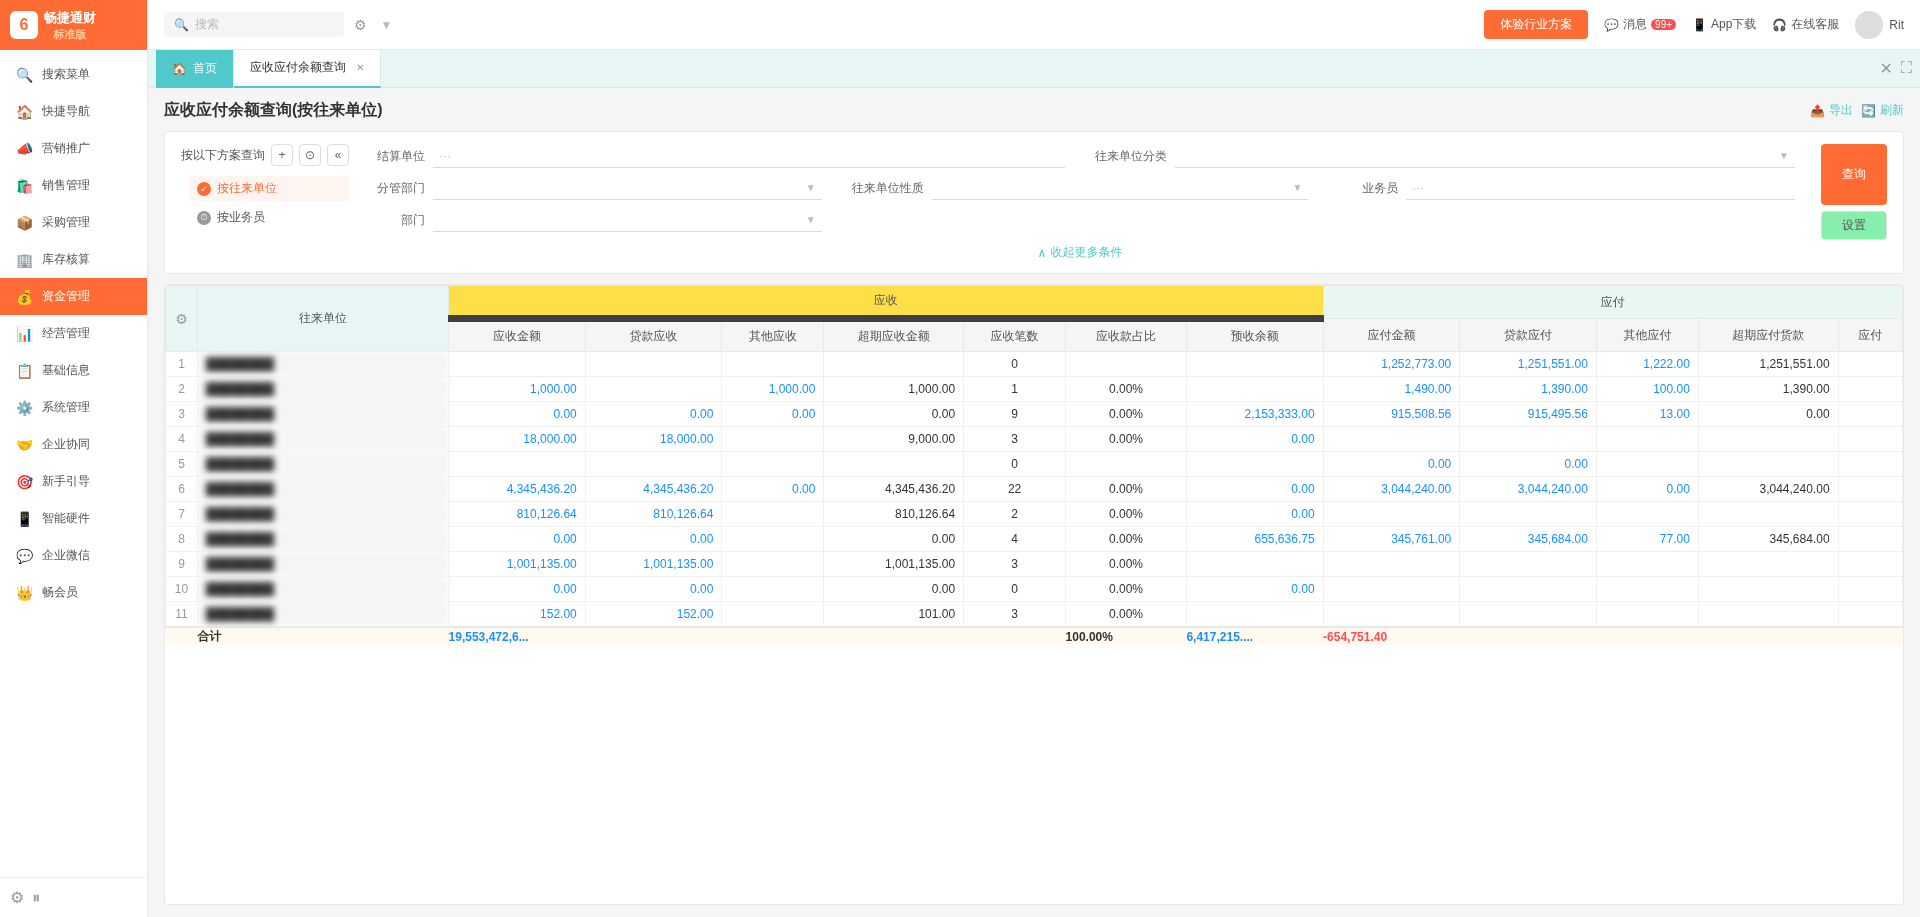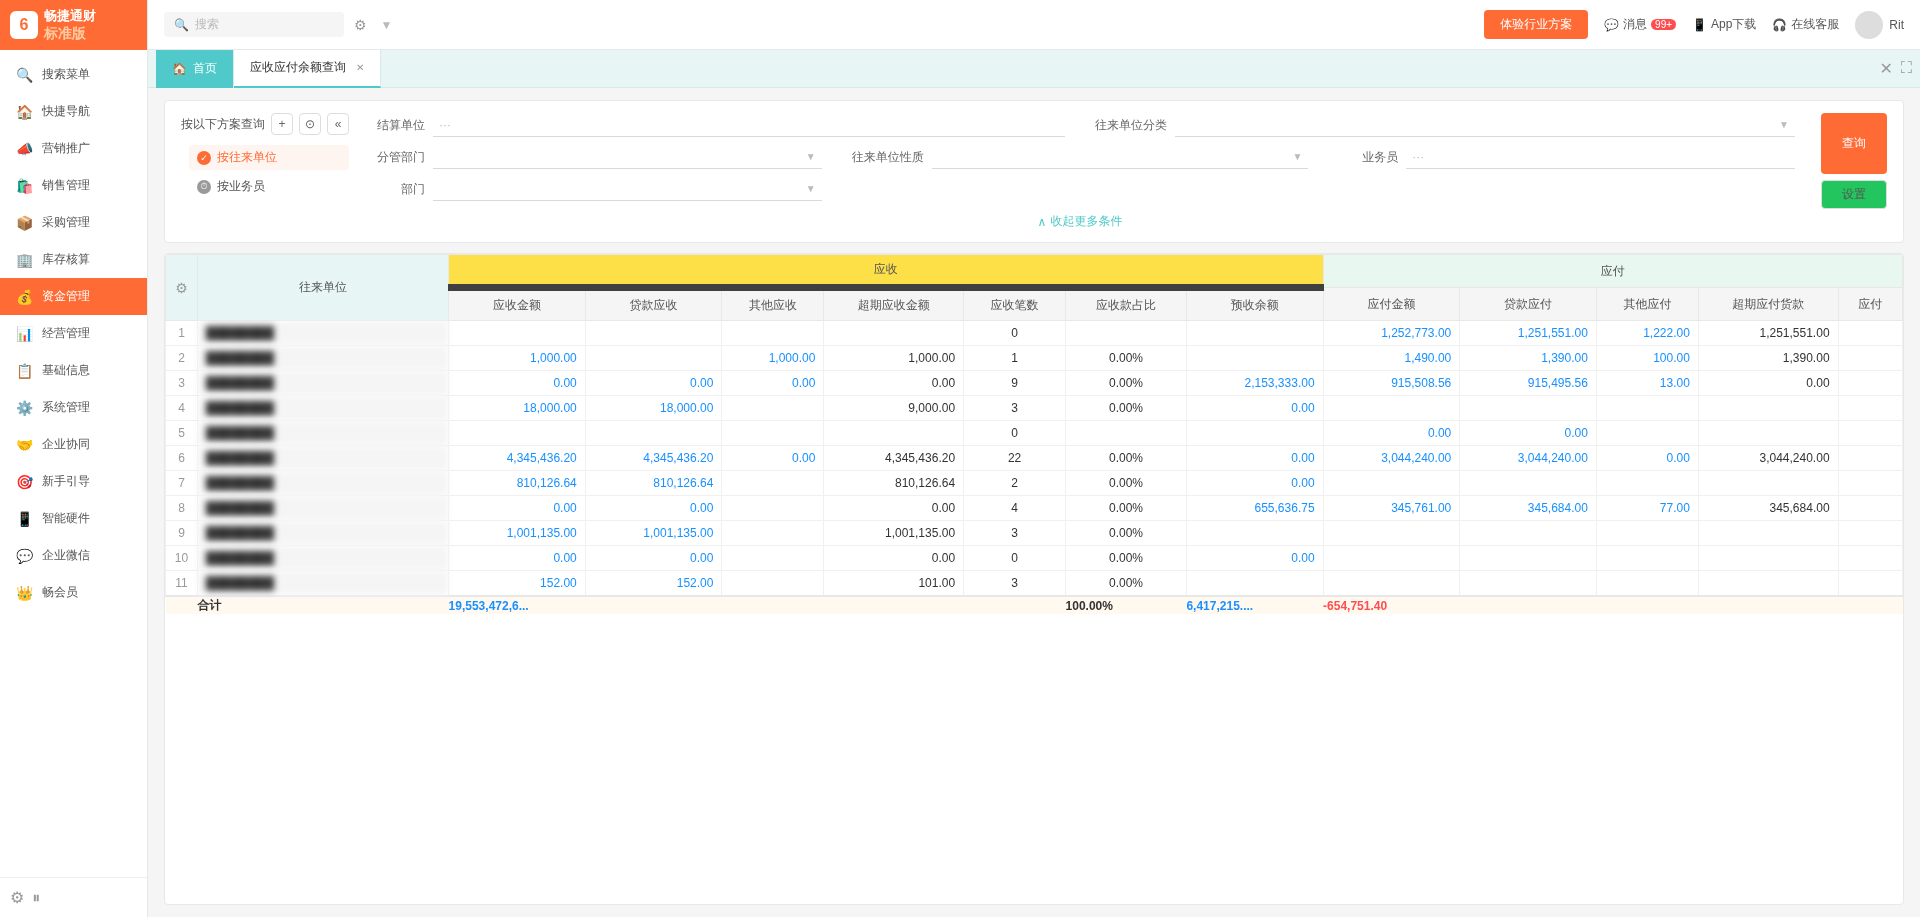--- a/index.html
+++ b/index.html
@@ -9,21 +9,21 @@
     .sidebar {
       position: fixed; left: 0; top: 0; width: 148px; height: 917px;
       background: #fff; border-right: 1px solid #e8e8e8; display: flex; flex-direction: column;
       z-index: 100;
     }
     .sidebar-logo {
       height: 50px; background: #ff6b35; display: flex; align-items: center; padding: 0 10px;
       color: #fff; font-size: 13px; font-weight: bold; gap: 6px;
     }
     .sidebar-logo-icon { width: 28px; height: 28px; background: #fff; border-radius: 6px; display: flex; align-items: center; justify-content: center; color: #ff6b35; font-size: 16px; font-weight: 900; }
-    .sidebar-version { font-size: 14px; color: #ffcba0; }
+    .sidebar-version { font-size: 11px; color: #ffcba0; text-align: center; }
     .sidebar-menu { flex: 1; overflow-y: auto; padding: 6px 0; }
     .sidebar-item {
       display: flex; align-items: center; padding: 10px 16px; cursor: pointer; color: #555; gap: 8px; font-size: 12px;
     }
     .sidebar-item.active { background: #ff6b35; color: #fff; }
     .sidebar-item .s-icon { font-size: 14px; width: 18px; text-align: center; }
     .sidebar-bottom { padding: 10px; display: flex; gap: 8px; align-items: center; border-top: 1px solid #eee; }
     .sidebar-bottom-btn { color: #999; cursor: pointer; font-size: 16px; }
 
     
@@ -78,21 +78,21 @@
     .scheme-dot.gray { background: #999; color: #fff; }
     .filter-field { display: flex; align-items: center; gap: 8px; }
     .field-label { color: #666; font-size: 12px; white-space: nowrap; min-width: 60px; text-align: right; }
     .field-input { flex: 1; border: none; border-bottom: 1px solid #d9d9d9; padding: 2px 6px; font-size: 12px; color: #333; outline: none; background: transparent; display: flex; align-items: center; justify-content: space-between; min-height: 24px; }
     .field-input .arrow { color: #bbb; font-size: 10px; }
 
     .collapse-btn { display: flex; align-items: center; gap: 4px; color: #4fc9c9; cursor: pointer; font-size: 12px; justify-content: center; margin-top: 4px; }
 
     .filter-right { display: flex; flex-direction: column; gap: 6px; margin-left: 10px; }
     .query-btn { background: #ff6b35; color: #fff; border: none; border-radius: 4px; padding: 22px 20px; cursor: pointer; font-size: 12px; }
-    .set-btn { background: #22c55e; color: #555; border: 1px solid #ddd; border-radius: 4px; padding: 5px 20px; cursor: pointer; font-size: 12px; }
+    .set-btn { background: #86efac; color: #555; border: 1px solid #ddd; border-radius: 4px; padding: 5px 20px; cursor: pointer; font-size: 12px; }
 
     
     .table-wrapper { flex: 1; background: #fff; border: 1px solid #e8e8e8; border-radius: 4px; overflow: hidden; display: flex; flex-direction: column; }
     .table-scroll { overflow: auto; flex: 1; }
     table { width: 100%; border-collapse: collapse; font-size: 12px; min-width: 1500px; }
     thead tr th { background: #f5f5f5; border: 1px solid #e8e8e8; padding: 6px 8px; text-align: center; color: #555; font-weight: normal; white-space: nowrap; position: sticky; top: 0; z-index: 5; }
     thead tr.group-header th { background: #e8f5f5; }
     tbody tr td { border: 1px solid #f0f0f0; padding: 5px 8px; color: #333; white-space: nowrap; }
     tbody tr td.num { text-align: right; }
     tbody tr td.center { text-align: center; }
@@ -227,20 +227,33 @@
   </div>
   <div class="tab-bar-right">
     <span>✕</span>
     <span>⛶</span>
   </div>
 </div>
 
 <div class="main-content">
   <div class="page-container">
 
+    <div class="page-header">
+      <div class="page-title">应收应付余额查询(按往来单位)</div>
+      <div class="page-actions">
+        <div class="action-btn">
+          <span>📤</span>
+          <span>导出</span>
+        </div>
+        <div class="action-btn">
+          <span>🔄</span>
+          <span>刷新</span>
+        </div>
+      </div>
+    </div>
 
     <div class="filter-section">
       <div style="display:flex; gap:16px; align-items:flex-start;">
 
         <div style="min-width:140px;">
           <div class="filter-label-row">
             <span class="filter-section-title">按以下方案查询</span>
             <div class="filter-btn">+</div>
             <div class="filter-btn">⊙</div>
             <div class="filter-btn">«</div>

